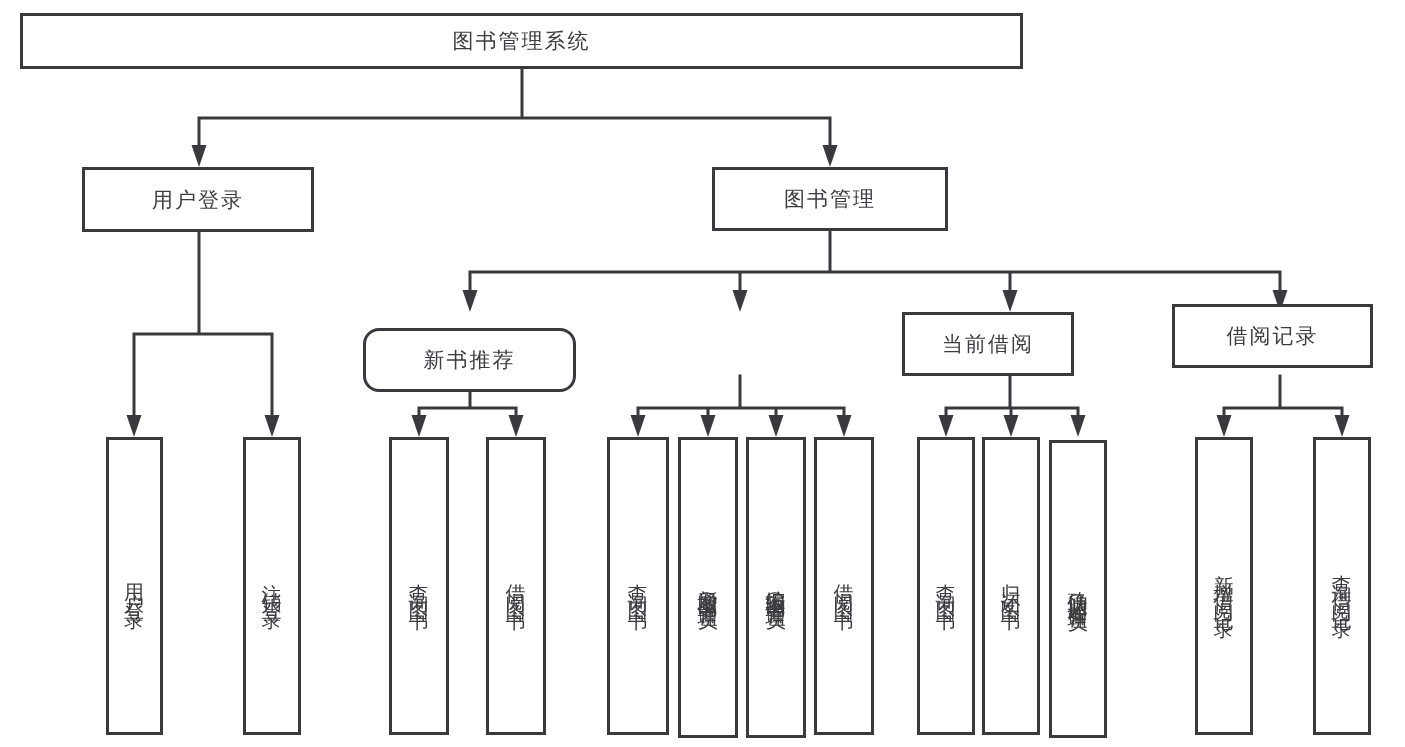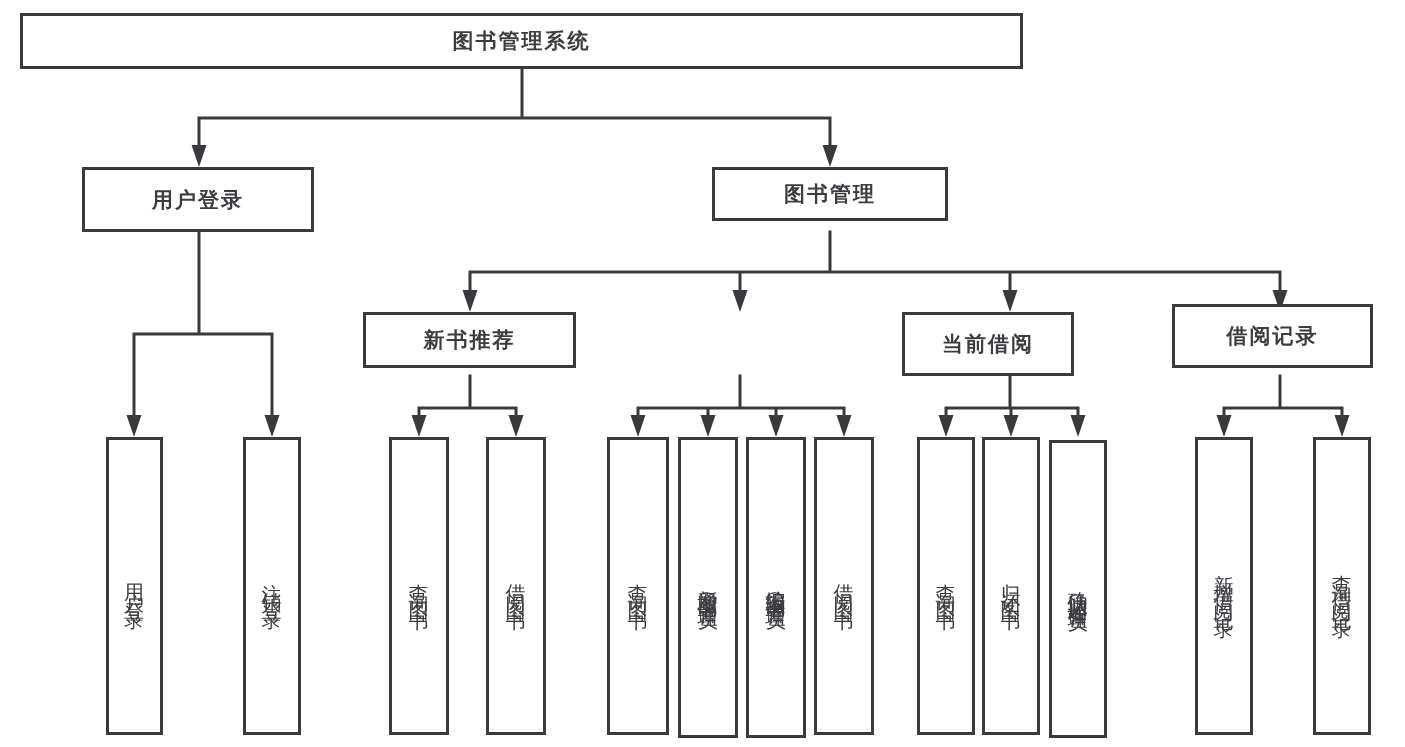--- a/index.html
+++ b/index.html
@@ -6,21 +6,21 @@
   .canvas{
     position:relative;width:1405px;height:747px;background:#ffffff;overflow:hidden;
     font-family:"Liberation Sans","DejaVu Sans",sans-serif;
   }
   .wires{position:absolute;left:0;top:0;width:1405px;height:747px;}
   .node{
     position:absolute;box-sizing:border-box;background:#ffffff;
     border:3px solid #3a3a3e;display:flex;align-items:center;justify-content:center;
     color:#3c3c40;
   }
-  .hbox{font-size:21px;letter-spacing:2px;font-weight:700;}
+  .hbox{font-size:21px;letter-spacing:2px;font-weight:400;}
   .vbox{font-size:20px;}
   .vbox .vtext{
     writing-mode:vertical-rl;letter-spacing:9px;line-height:1;
     color:#3c3c40;
   }
   .vbox.long .vtext{letter-spacing:3px;}
   .watermark{
     position:absolute;left:1184px;top:714px;z-index:5;
     font-size:19px;letter-spacing:1px;color:rgba(148,148,158,0.92);
     white-space:nowrap;
@@ -65,25 +65,25 @@
     </g>
   </svg>
 
   <div class="node hbox" style="left:20px;top:13px;width:1003px;height:56px;">
     <span>图书管理系统</span>
   </div>
 
   <div class="node hbox" style="left:82px;top:167px;width:232px;height:65px;">
     <span>用户登录</span>
   </div>
-  <div class="node hbox" style="left:712px;top:167px;width:236px;height:54px;">
+  <div class="node hbox" style="left:712px;top:167px;width:236px;height:64px;">
     <span>图书管理</span>
   </div>
 
-  <div class="node hbox" style="left:363px;top:312px;width:213px;height:56px;">
+  <div class="node hbox" style="left:363px;top:328px;width:213px;height:64px;border-radius:16px;">
     <span>新书推荐</span>
   </div>
   <div class="node hbox" style="left:902px;top:312px;width:172px;height:64px;">
     <span>当前借阅</span>
   </div>
   <div class="node hbox" style="left:1172px;top:304px;width:201px;height:64px;">
     <span>借阅记录</span>
   </div>
 
   <div class="node vbox" style="left:106px;top:437px;width:57px;height:298px;">

